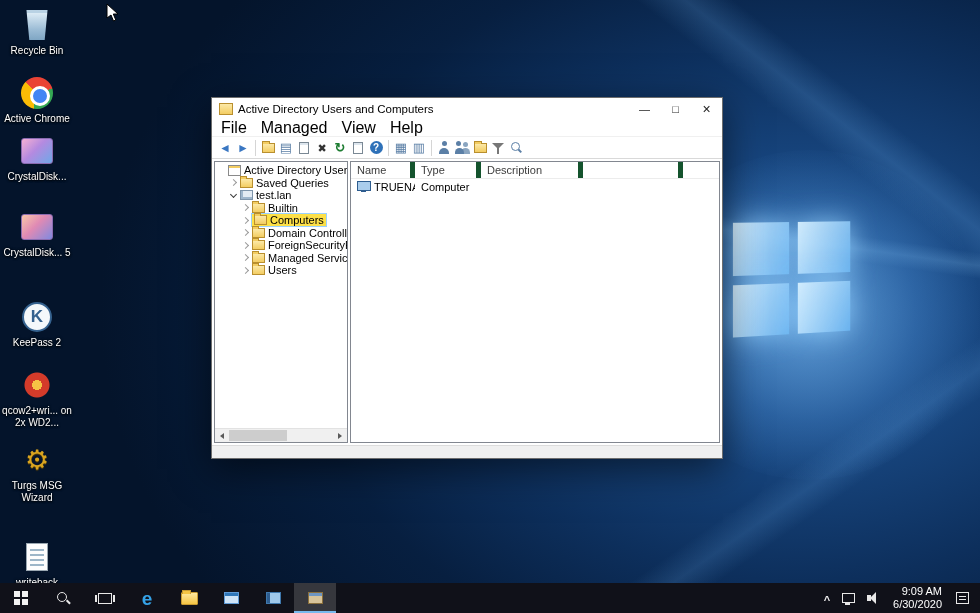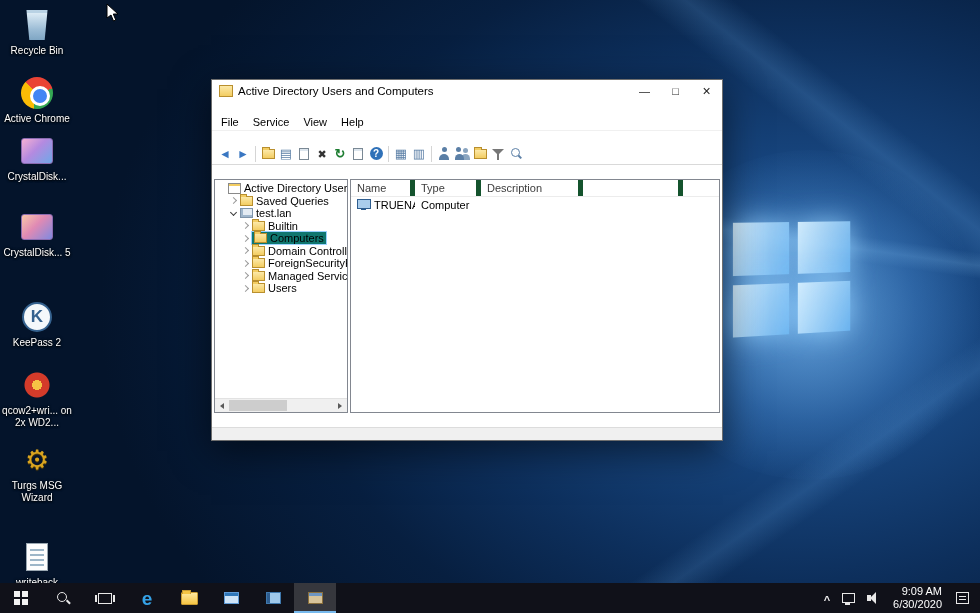--- a/index.html
+++ b/index.html
@@ -46,30 +46,30 @@
   .art-keepass { width:30px; height:30px; border-radius:50%; background:#f4f8fb; border:2px solid #35628f;
              color:#35628f; font-weight:bold; font-size:17px; display:flex; align-items:center; justify-content:center; }
   .art-qcow { width:30px; height:30px; border-radius:50%;
              background:radial-gradient(circle at 50% 50%, #f6c445 0 5px, #d43b2a 5px 12px, rgba(212,59,42,0) 13px); }
   .art-gear { font-size:27px; color:#d9a520; line-height:30px; text-shadow:0 1px 1px #5d4205; }
   .art-page { width:22px; height:28px; background:#fdfdfd; border:1px solid #9aa7b1; position:relative; }
   .art-page::after { content:""; position:absolute; left:3px; top:5px; width:14px; height:2px; background:#9db6c8;
              box-shadow:0 5px 0 #9db6c8, 0 10px 0 #9db6c8, 0 15px 0 #9db6c8; }
 
   
-  .window { position:absolute; left:211px; top:79px; width:512px; height:362px; background:#fff;
-            border:1px solid #6d6d6d; box-shadow:0 10px 36px rgba(0,0,0,.55); display:flex; flex-direction:column;gap:12px; }
+  .window { position:absolute; left:211px; top:97px; width:512px; height:362px; background:#fff;
+            border:1px solid #6d6d6d; box-shadow:0 10px 36px rgba(0,0,0,.55); display:flex; flex-direction:column; }
   .titlebar { height:22px; display:flex; align-items:center; background:#fff; flex:0 0 auto; }
   .title-icon { width:14px; height:12px; margin:0 5px 0 7px; position:relative;
             background:linear-gradient(#fce9a8, #f3cd62); border:1px solid #b98f2e; }
   .title-text { font-size:11.5px; color:#000; flex:1 1 auto; white-space:nowrap; overflow:hidden; }
   .win-btn { width:31px; height:21px; display:flex; align-items:center; justify-content:center;
             font-size:11px; color:#222; cursor:default; }
   .win-btn.close { font-size:14px; }
-  .menubar { height:17px; display:flex; align-items:center; font-size:11px; color:#000; padding-left:2px;
+  .menubar { height:17px; display:flex; align-items:center; font-size:16px; color:#000; padding-left:2px;
             border-bottom:1px solid #f0f0f0; flex:0 0 auto; }
   .menu-item { padding:1px 7px; }
   .toolbar { height:22px; display:flex; align-items:center; padding:0 4px; border-bottom:1px solid #d9d9d9; flex:0 0 auto; }
   .tb-sep { width:1px; height:16px; background:#d5d5d5; margin:0 3px; }
   .tb-icon { width:18px; height:18px; display:flex; align-items:center; justify-content:center;
             font-size:11px; line-height:18px; }
   .tb-icon.blue { color:#3a77c2; font-size:12px; }
   .tb-icon.steel { color:#5b7fa6; font-size:13px; }
   .tb-icon.dark  { color:#333; }
   .tb-icon.green { color:#1e7d32; font-size:13px; font-weight:bold; }
@@ -114,21 +114,21 @@
   .ticon { flex:0 0 auto; margin-right:3px; }
   .icon-console { width:13px; height:11px; background:#fff; border:1px solid #8a8a8a;
           box-shadow:inset 0 2px 0 #f3cd62; }
   .icon-folder { width:13px; height:10px; background:linear-gradient(#fce9a8,#f3cd62); border:1px solid #b98f2e; position:relative; }
   .icon-folder::before { content:""; position:absolute; left:-1px; top:-3px; width:5px; height:2px;
           background:#f3cd62; border:1px solid #b98f2e; border-bottom:none; }
   .icon-domain { width:13px; height:10px; background:#e3ebf3; border:1px solid #7e94aa;
           box-shadow:inset 2px -2px 0 #9fb6cc; }
   .tlabel { overflow:hidden; }
   .sel-wrap { display:flex; align-items:center; padding:0 2px; }
-  .sel-wrap.selected { background:#0f766e; outline:1px solid #99d1ff; }
+  .sel-wrap.selected { background:#fde047; outline:1px solid #99d1ff; }
 
   .hscroll { position:absolute; left:0; right:0; bottom:0; height:14px; background:#f0f0f0; border-top:1px solid #e2e2e2;
           display:flex; align-items:center; }
   .sb-btn { width:14px; height:13px; display:flex; align-items:center; justify-content:center; flex:0 0 auto; }
   .sb-left::before { content:""; border-top:3px solid transparent; border-bottom:3px solid transparent; border-right:4px solid #5a5a5a; }
   .sb-right::before { content:""; border-top:3px solid transparent; border-bottom:3px solid transparent; border-left:4px solid #5a5a5a; }
   .sb-track { flex:1 1 auto; height:13px; position:relative; }
   .sb-thumb { position:absolute; left:0; top:1px; width:58px; height:11px; background:#cdcdcd; }
 
   .list-header { height:17px; display:flex; font-size:11px; color:#3c3c3c; border-bottom:1px solid #ececec; flex:0 0 auto; }
@@ -256,21 +256,21 @@
   <div class="titlebar">
     <div class="title-icon"></div>
     <div class="title-text">Active Directory Users and Computers</div>
     <div class="win-btn">—</div>
     <div class="win-btn">□</div>
     <div class="win-btn close">×</div>
   </div>
 
   <div class="menubar">
     <span class="menu-item">File</span>
-    <span class="menu-item">Service</span>
+    <span class="menu-item">Managed</span>
     <span class="menu-item">View</span>
     <span class="menu-item">Help</span>
   </div>
 
   <div class="toolbar">
     <span class="tb-icon blue">◄</span>
     <span class="tb-icon blue">►</span>
     <span class="tb-sep"></span>
     <span class="tb-icon">
         <span class="mini-folder"></span>

